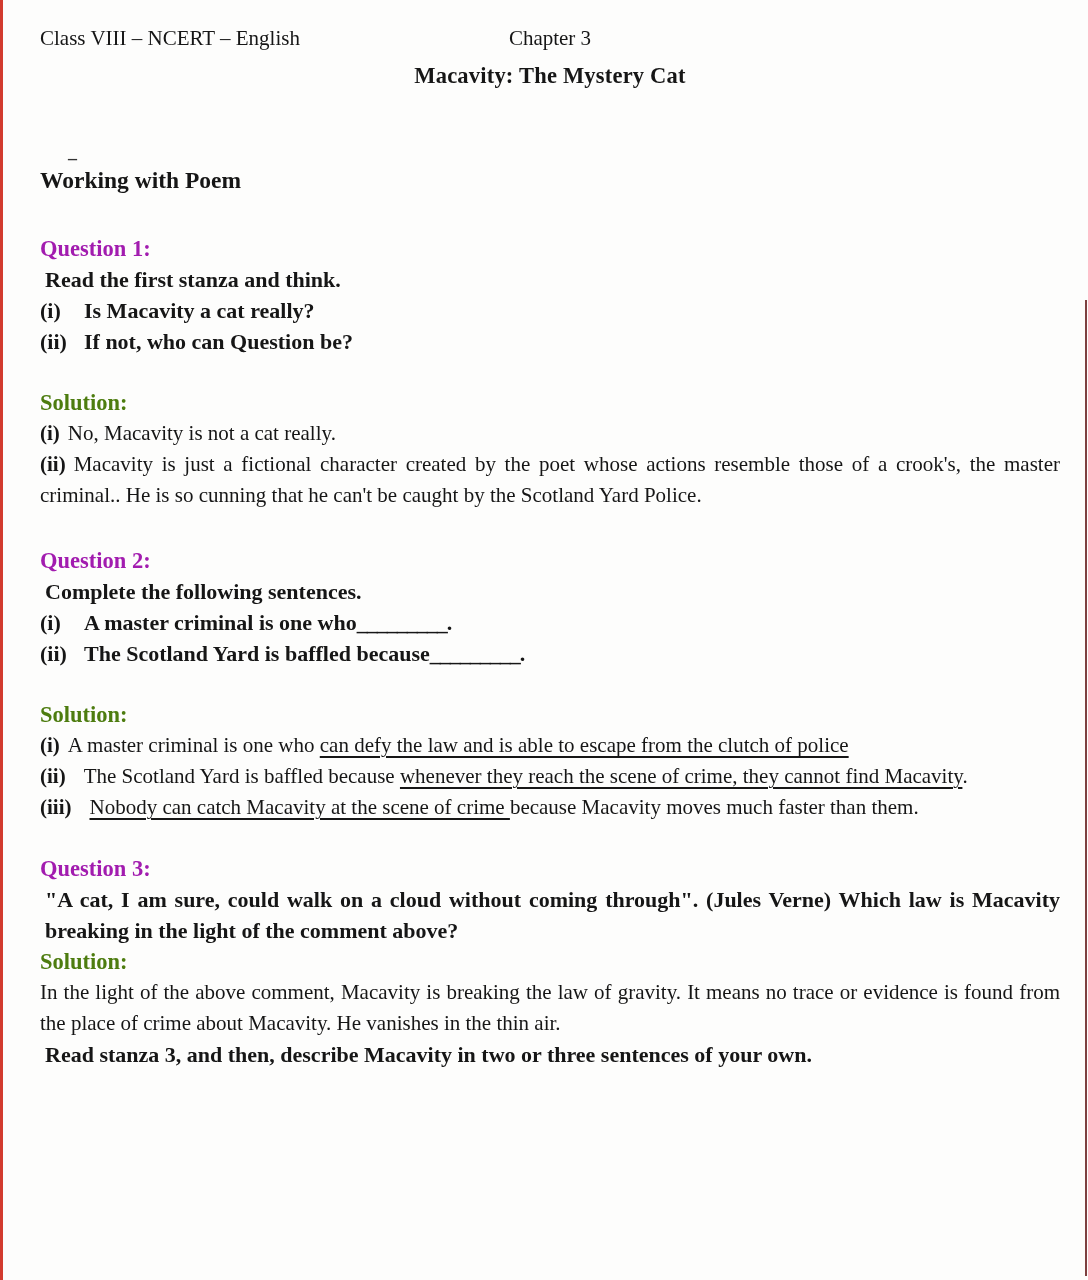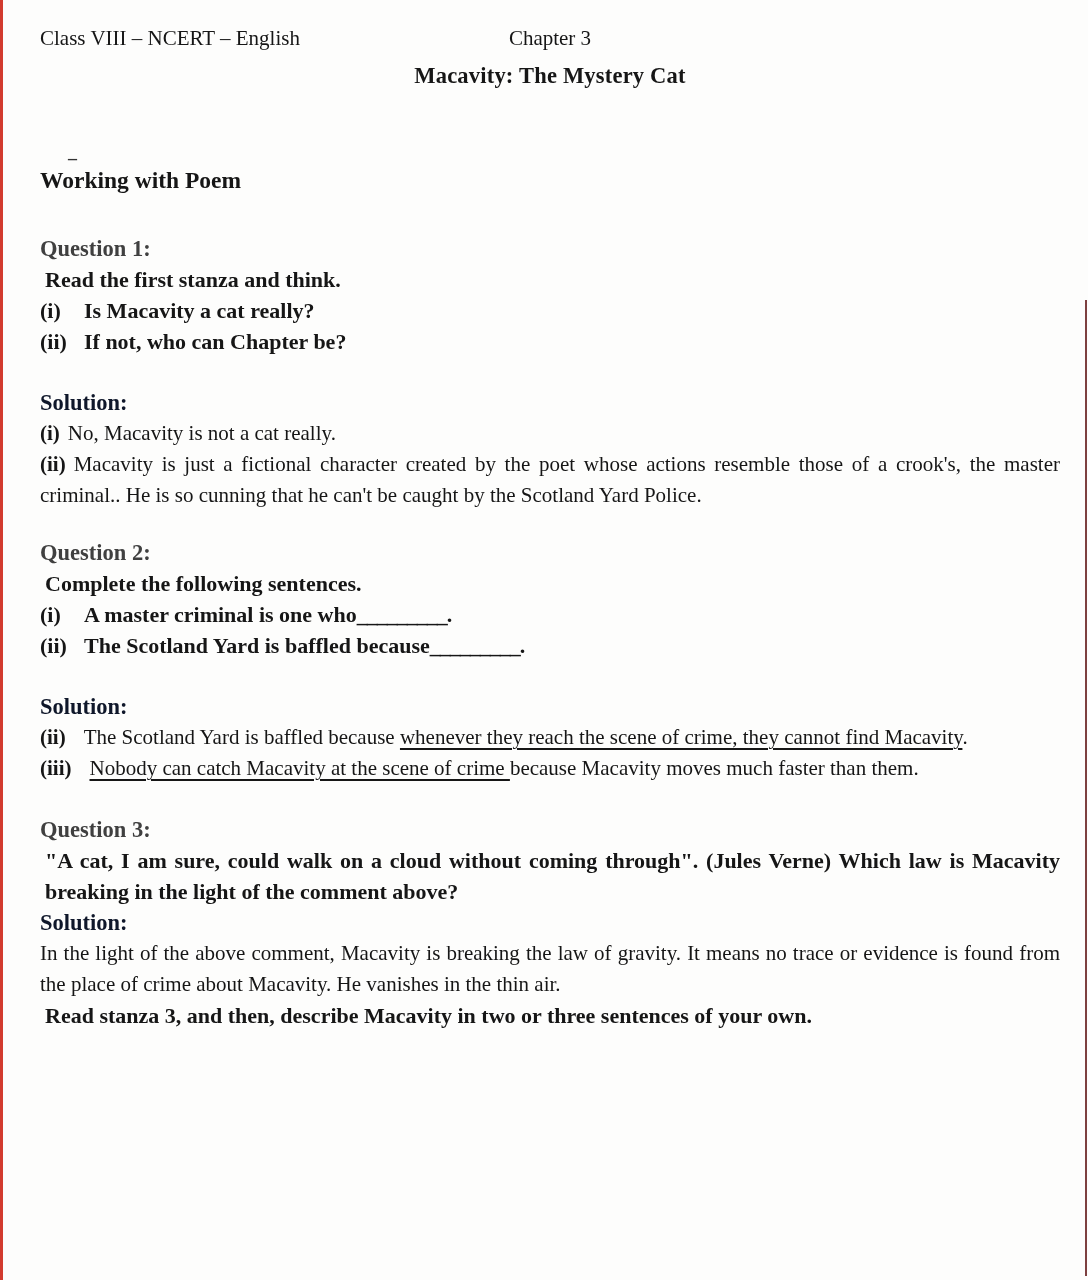--- a/index.html
+++ b/index.html
@@ -30,27 +30,27 @@
     text-align: center; font-weight: bold; font-size: 22.5px;
     margin-top: 7px; letter-spacing: 0.2px;
   }
 
   
   .stray-mark { margin-top: 62px; height: 14px; font-weight: bold; padding-left: 28px; font-size: 18px; line-height: 14px; color: #333; }
   .section-heading { font-size: 23.5px; font-weight: bold; margin: 0; line-height: 31px; }
 
   
   p { margin: 0; line-height: 31px; text-align: justify; }
-  .q-label { color: #404040; font-weight: bold; font-size: 22.5px; line-height: 31px; }
-  .s-label { color: #0f172a; font-weight: bold; font-size: 22.5px; line-height: 31px; }
+  .q-label { color: #a21caf; font-weight: bold; font-size: 22.5px; line-height: 31px; }
+  .s-label { color: #4d7c0f; font-weight: bold; font-size: 22.5px; line-height: 31px; }
   .q-text { font-weight: bold; font-size: 22px; }
   .s-text { font-size: 21px; font-weight: normal; }
   .intro-indent { padding-left: 5px; }
 
-  .mt-sec   { margin-top: 26px; }  
+  .mt-sec   { margin-top: 34px; }  
   .mt-sec2  { margin-top: 37px; }  
   .mt-sol   { margin-top: 30px; }  
 
   .marker-q { display: inline-block; min-width: 44px; font-weight: bold; }
   .marker-q3 { display: inline-block; min-width: 60px; font-weight: bold; }
   .marker-s { font-weight: bold; margin-right: 8px; }
   .marker-s-wide { font-weight: bold; margin-right: 18px; }
 
   .blank { letter-spacing: -1px; font-weight: bold; }
   .u {
@@ -73,34 +73,35 @@
   </div>
   <div class="doc-title">Macavity: The Mystery Cat</div>
 
   <div class="stray-mark">–</div>
   <h2 class="section-heading">Working with Poem</h2>
 
   <div>
     <p class="q-label mt-sec2">Question 1:</p>
     <p class="q-text intro-indent">Read the first stanza and think.</p>
     <p class="q-text"><span class="marker-q">(i)</span><span>Is Macavity a cat  really?</span></p>
-    <p class="q-text"><span class="marker-q">(ii)</span><span>If not, who can Chapter  be?</span></p>
+    <p class="q-text"><span class="marker-q">(ii)</span><span>If not, who can Question  be?</span></p>
 
     <p class="s-label mt-sol">Solution:</p>
     <p class="s-text"><span class="marker-s">(i)</span><span>No, Macavity is not a cat really.</span></p>
     <p class="s-text"><span class="marker-s">(ii)</span><span>Macavity is just a fictional character created by the poet whose actions resemble those of a crook's, the master criminal.. He is so cunning that he can't be caught by the Scotland Yard Police.</span></p>
   </div>
 
   <div>
     <p class="q-label mt-sec">Question 2:</p>
     <p class="q-text intro-indent">Complete the following sentences.</p>
     <p class="q-text"><span class="marker-q">(i)</span><span>A master criminal is one who</span><span class="blank">_________</span><span>.</span></p>
     <p class="q-text"><span class="marker-q">(ii)</span><span>The Scotland Yard is baffled because</span><span class="blank">_________</span><span>.</span></p>
 
     <p class="s-label mt-sol">Solution:</p>
+    <p class="s-text"><span class="marker-s">(i)</span><span>A master criminal is one who </span><span class="u">can defy the law and is able to escape from the clutch of police</span><span></span></p>
     <p class="s-text"><span class="marker-s-wide">(ii)</span><span>The Scotland Yard is baffled because </span><span class="u">whenever they reach the scene of crime, they cannot find Macavity</span><span>.</span></p>
     <p class="s-text"><span class="marker-s-wide">(iii)</span><span class="u">Nobody can catch Macavity at the scene of crime </span><span>because Macavity moves much faster than them.</span></p>
   </div>
 
   <div>
     <p class="q-label mt-sol">Question 3:</p>
     <p class="q-text intro-indent">"A cat, I am sure, could walk on a cloud without coming through". (Jules Verne) Which law is Macavity breaking in the light of the comment  above?</p>
     <p class="s-label">Solution:</p>
     <p class="s-text">In the light of the above comment, Macavity is breaking the law of gravity. It means no trace or evidence is found from the place of crime about Macavity. He vanishes in the thin  air.</p>
   </div>

